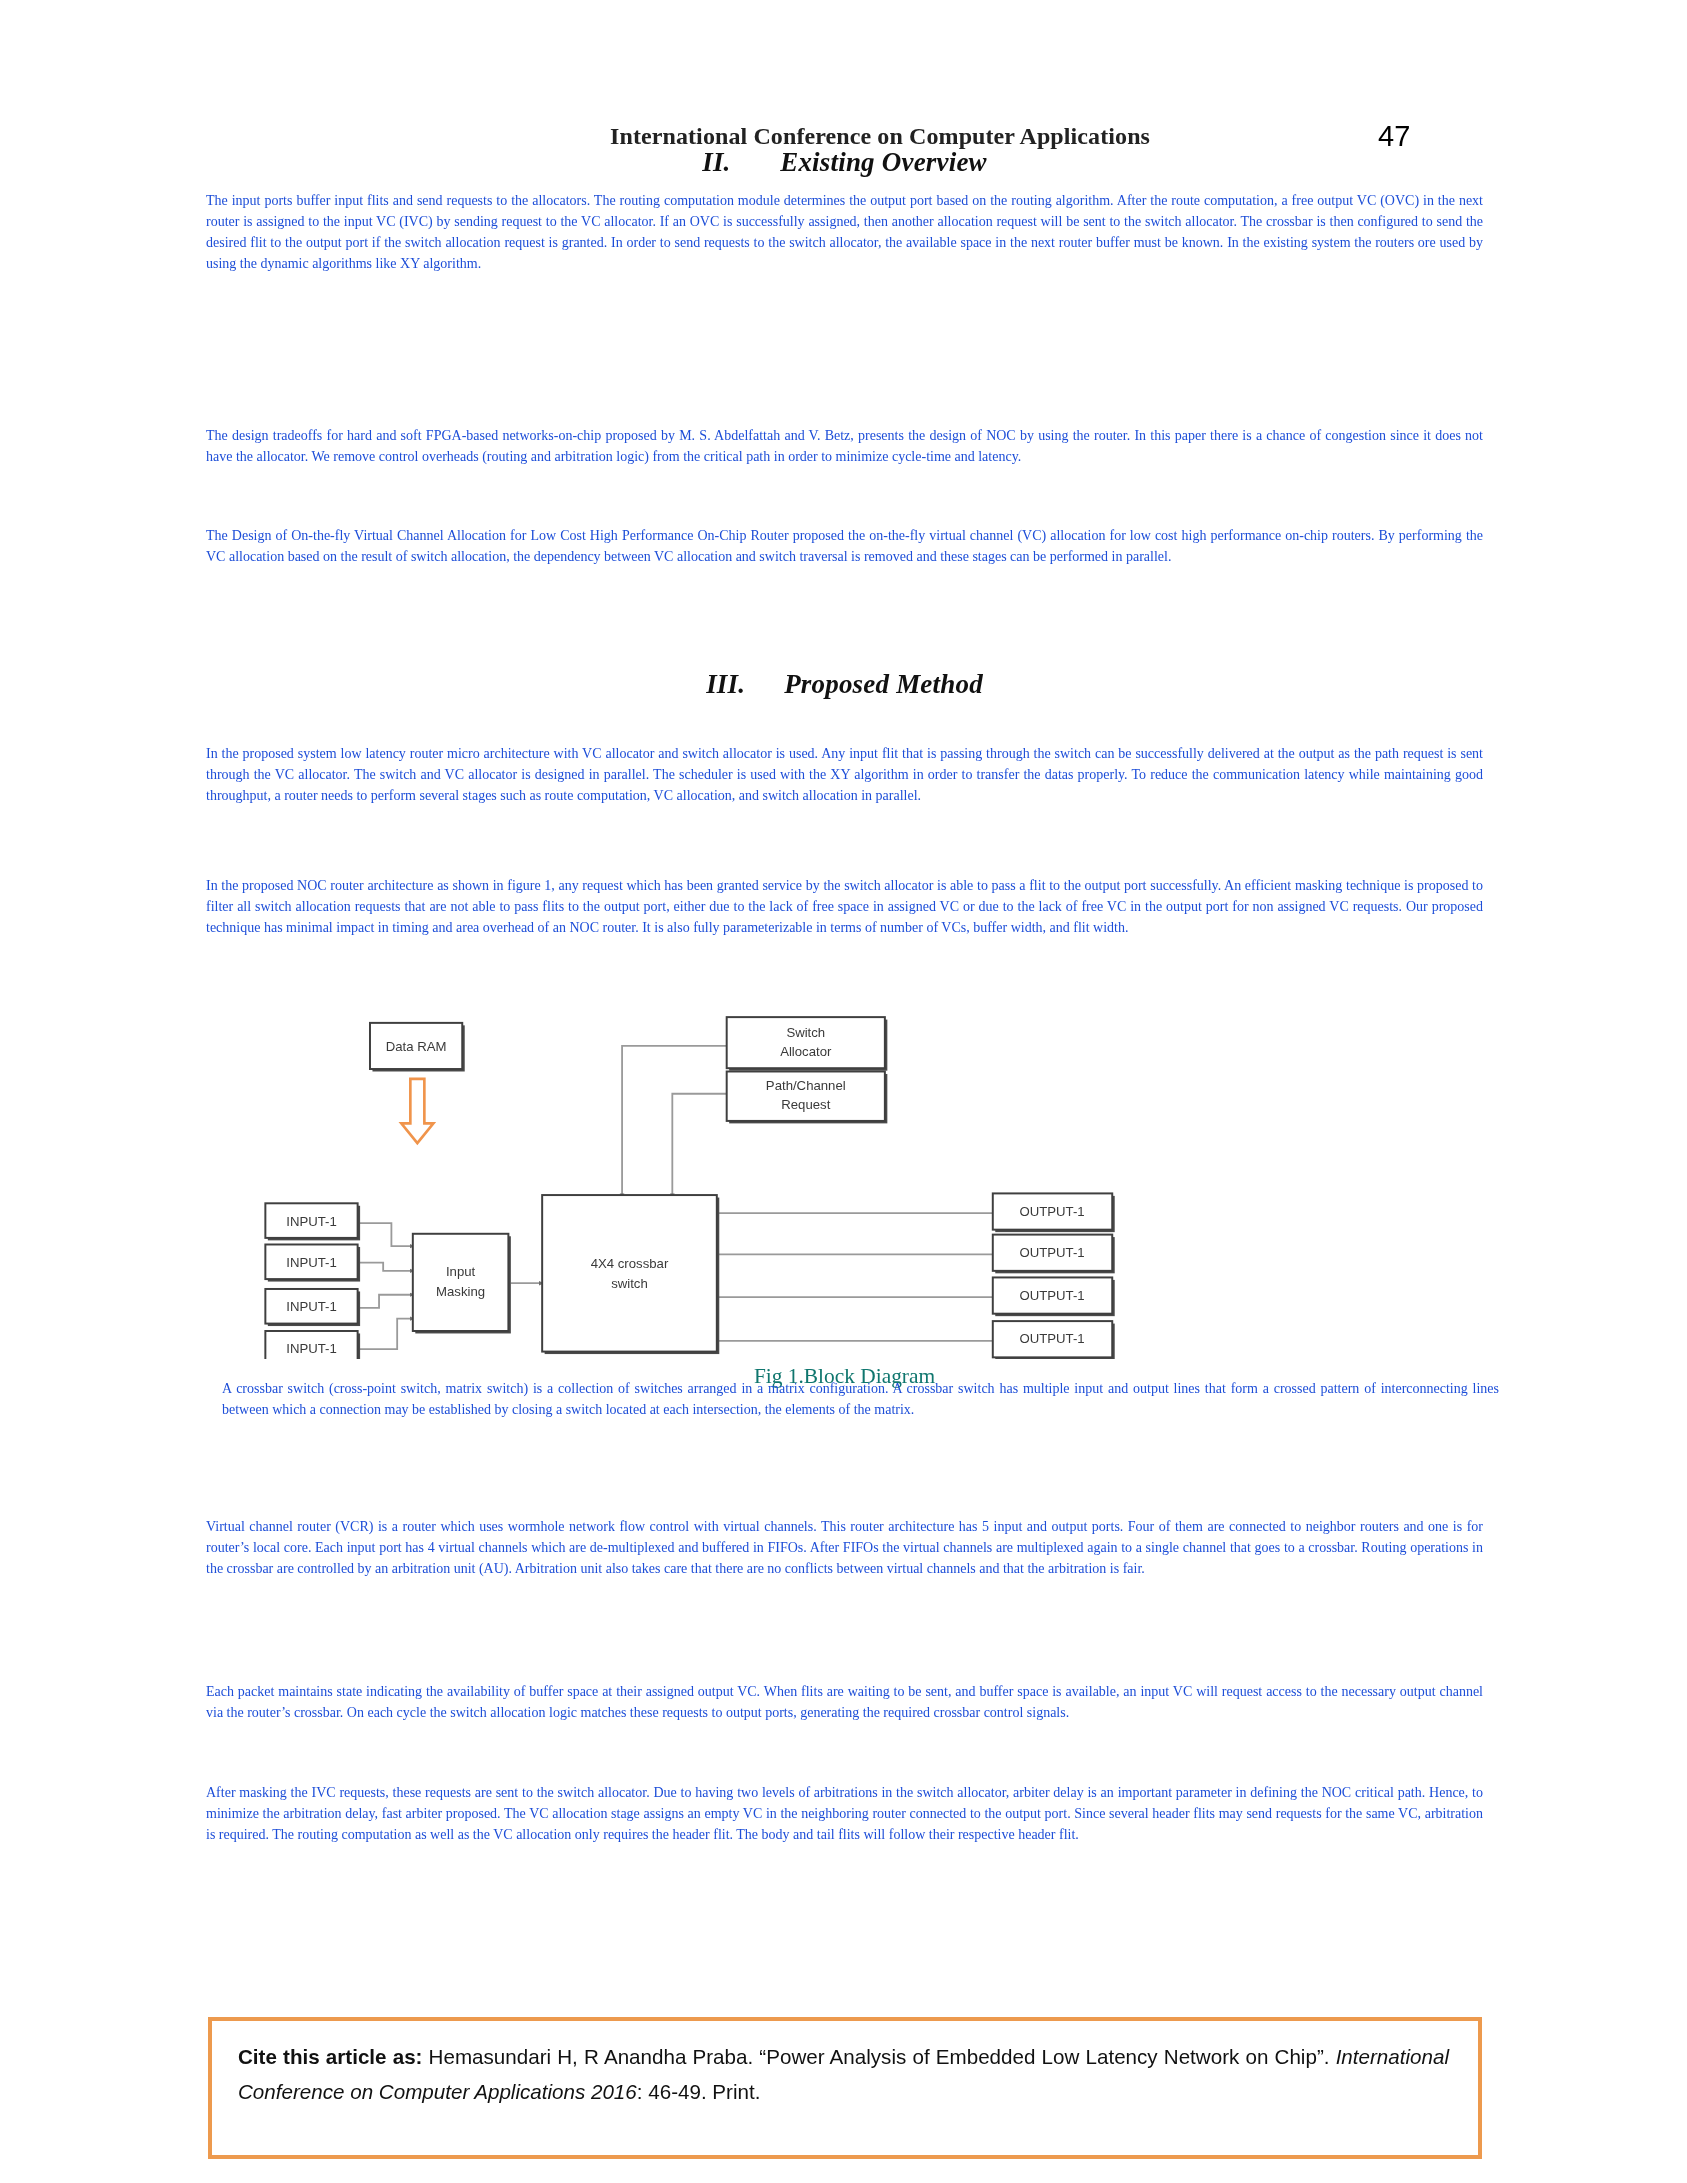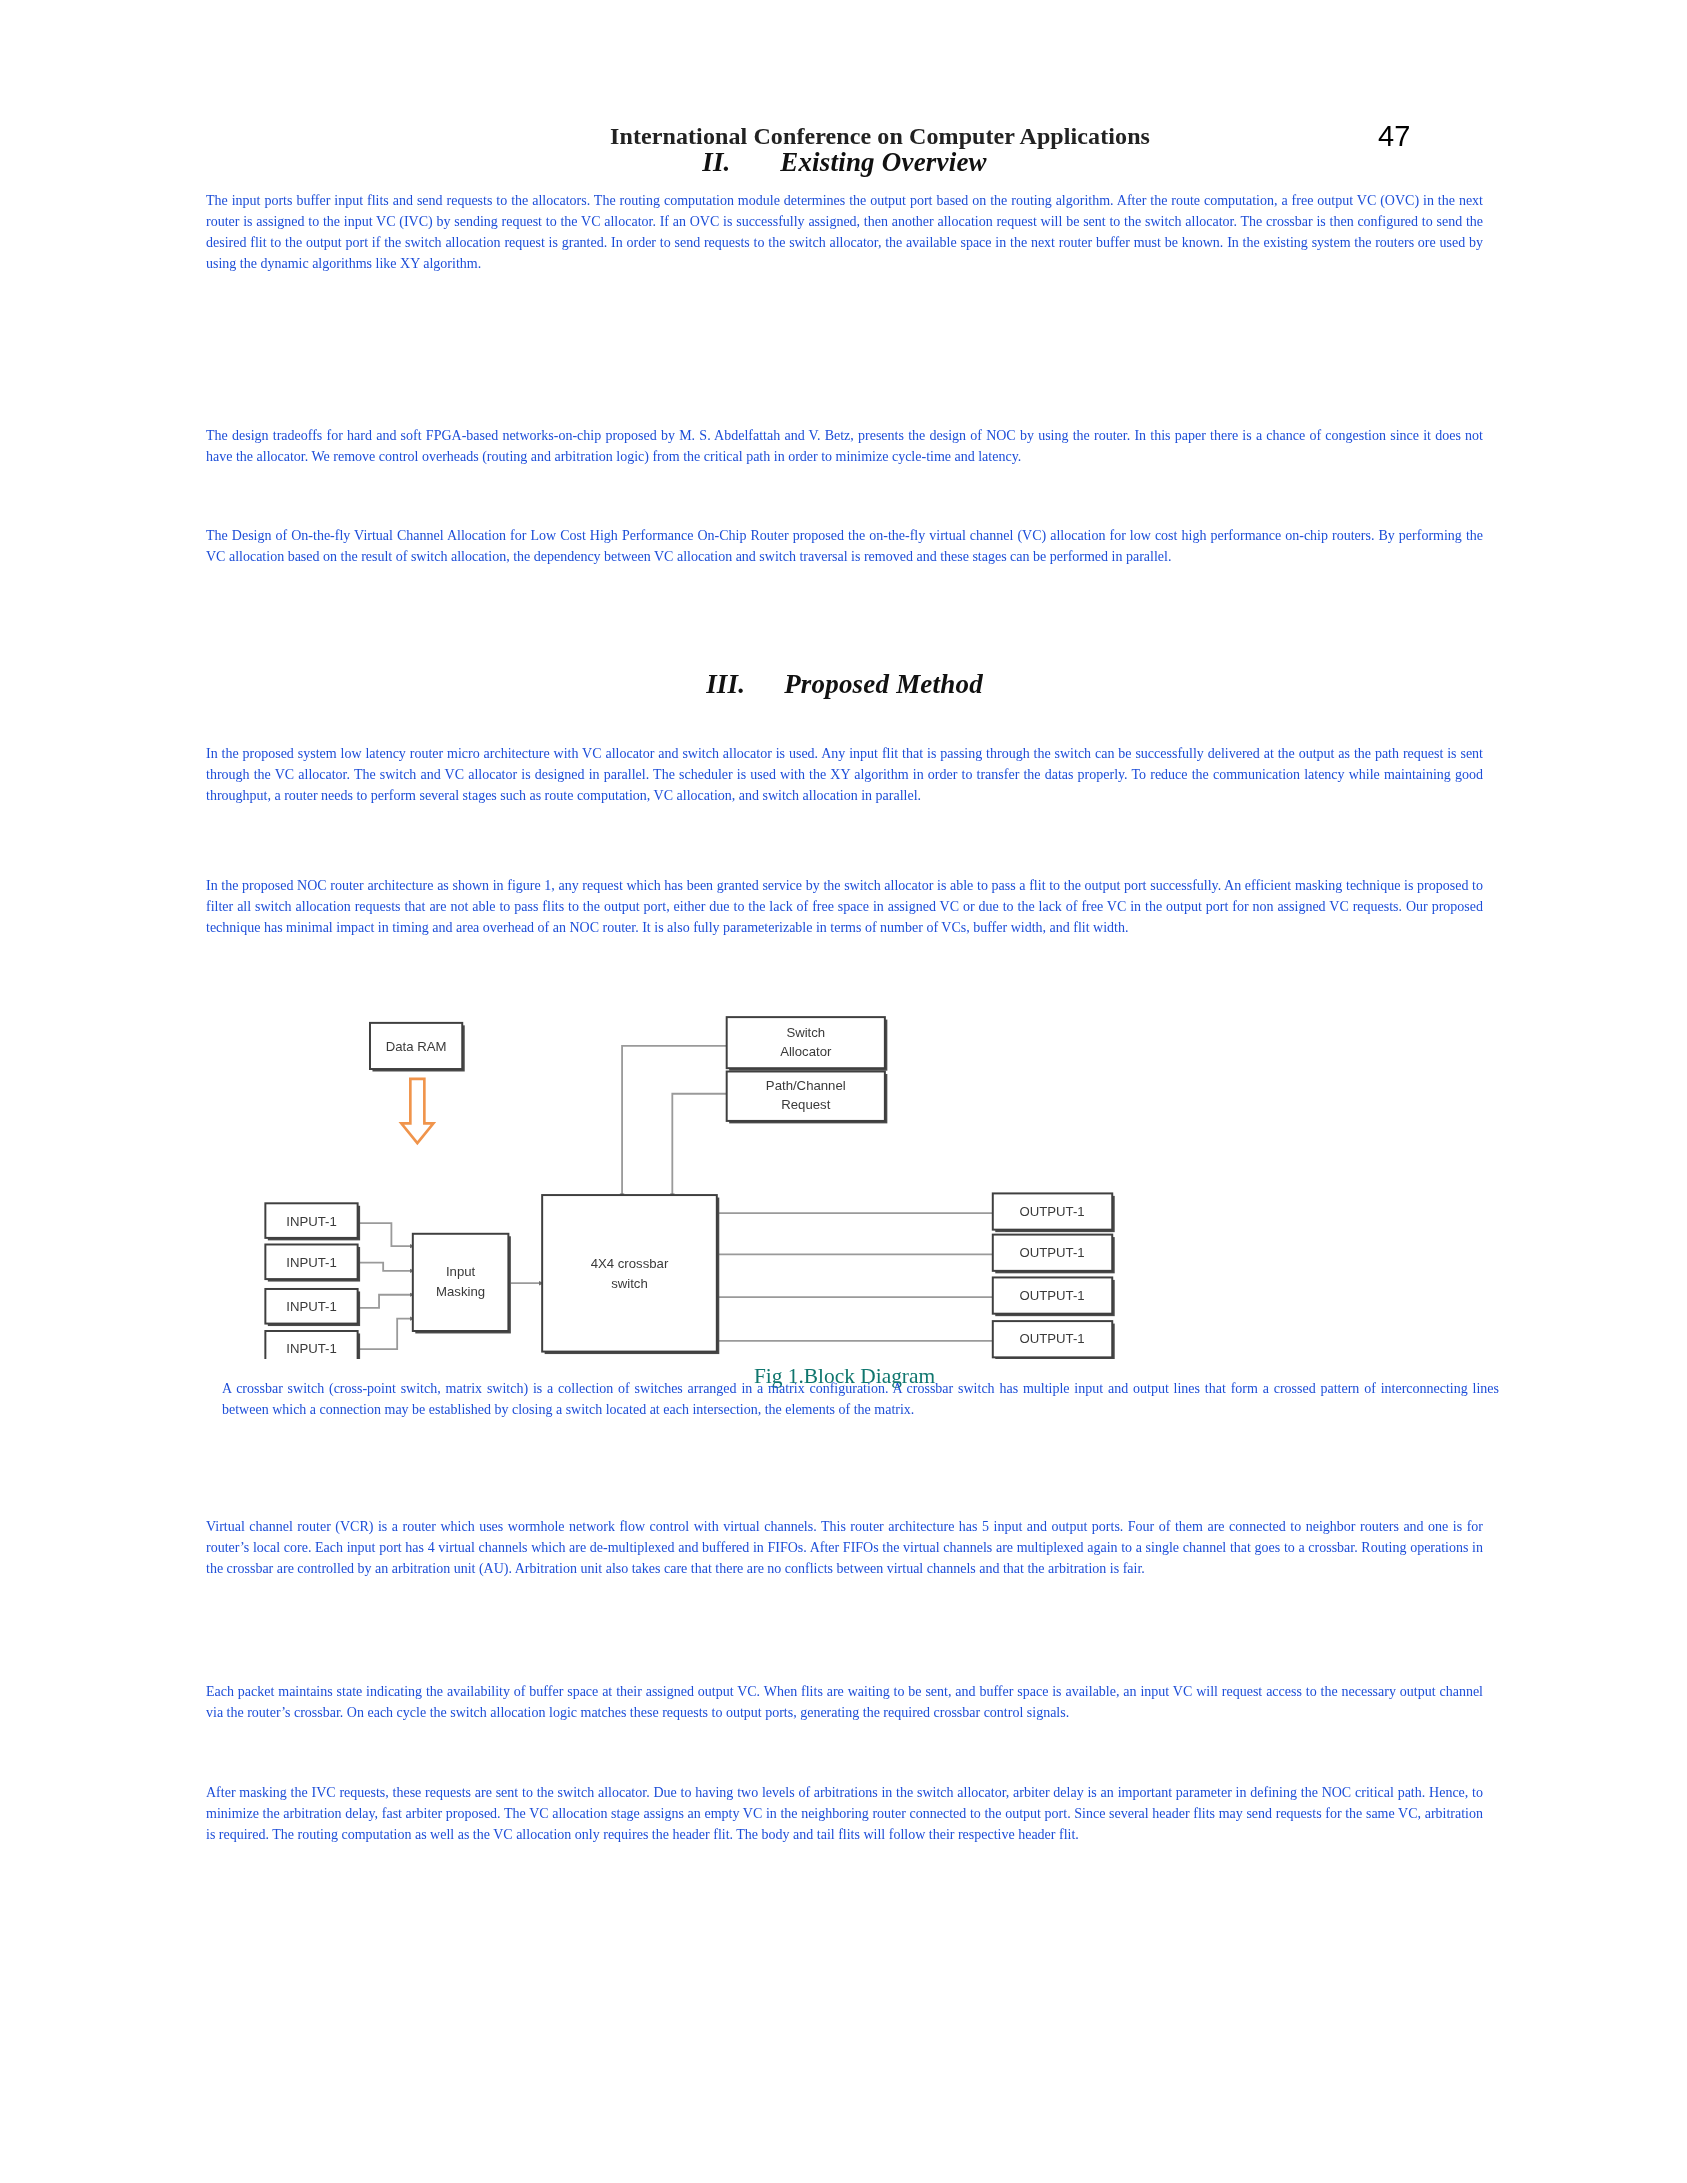--- a/index.html
+++ b/index.html
@@ -274,15 +274,20 @@
   </div>
 
   <div class="blk" style="top:1681px;">
     <p class="body">Each packet maintains state indicating the availability of buffer space at their assigned output VC. When flits are waiting to be sent, and buffer space is available, an input VC will request access to the necessary output channel via the router’s crossbar. On each cycle the switch allocation logic matches these requests to output ports, generating the required crossbar control signals.</p>
   </div>
 
   <div class="blk" style="top:1782px;">
     <p class="body">After masking the IVC requests, these requests are sent to the switch allocator. Due to having two levels of arbitrations in the switch allocator, arbiter delay is an important parameter in defining the NOC critical path. Hence, to minimize the arbitration delay, fast arbiter proposed. The VC allocation stage assigns an empty VC in the neighboring router connected to the output port. Since several header flits may send requests for the same VC, arbitration is required. The routing computation as well as the VC allocation only requires the header flit. The body and tail flits will follow their respective header flit.</p>
   </div>
 
+  <div class="cite-box">
+    <div class="cite-text">
+      <span class="lead">Cite this article as:</span><span> Hemasundari H, R Anandha Praba. “Power Analysis of Embedded Low Latency Network on Chip”. </span><span class="ital">International Conference on Computer Applications 2016</span><span>: 46-49. Print.</span>
+    </div>
+  </div>
 
 </div>
 
 
 </body></html>

